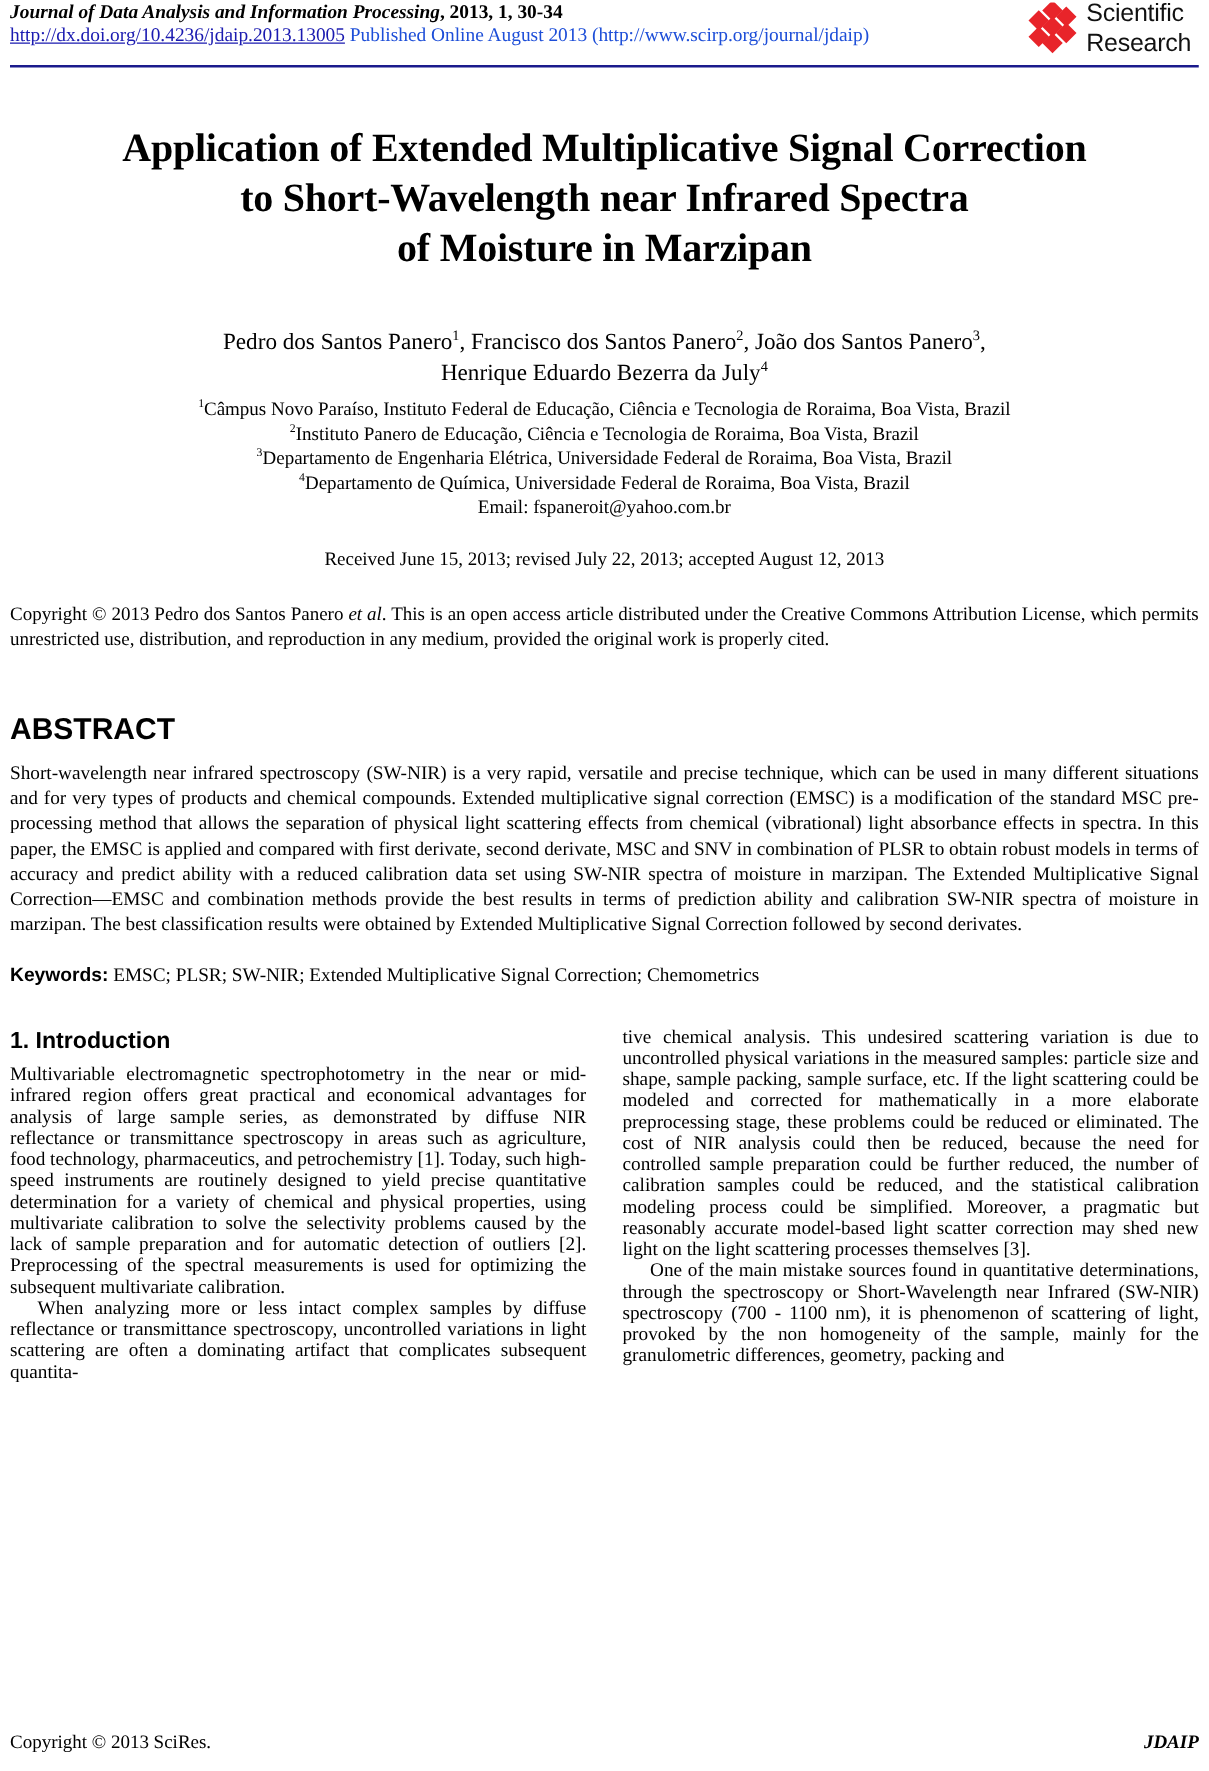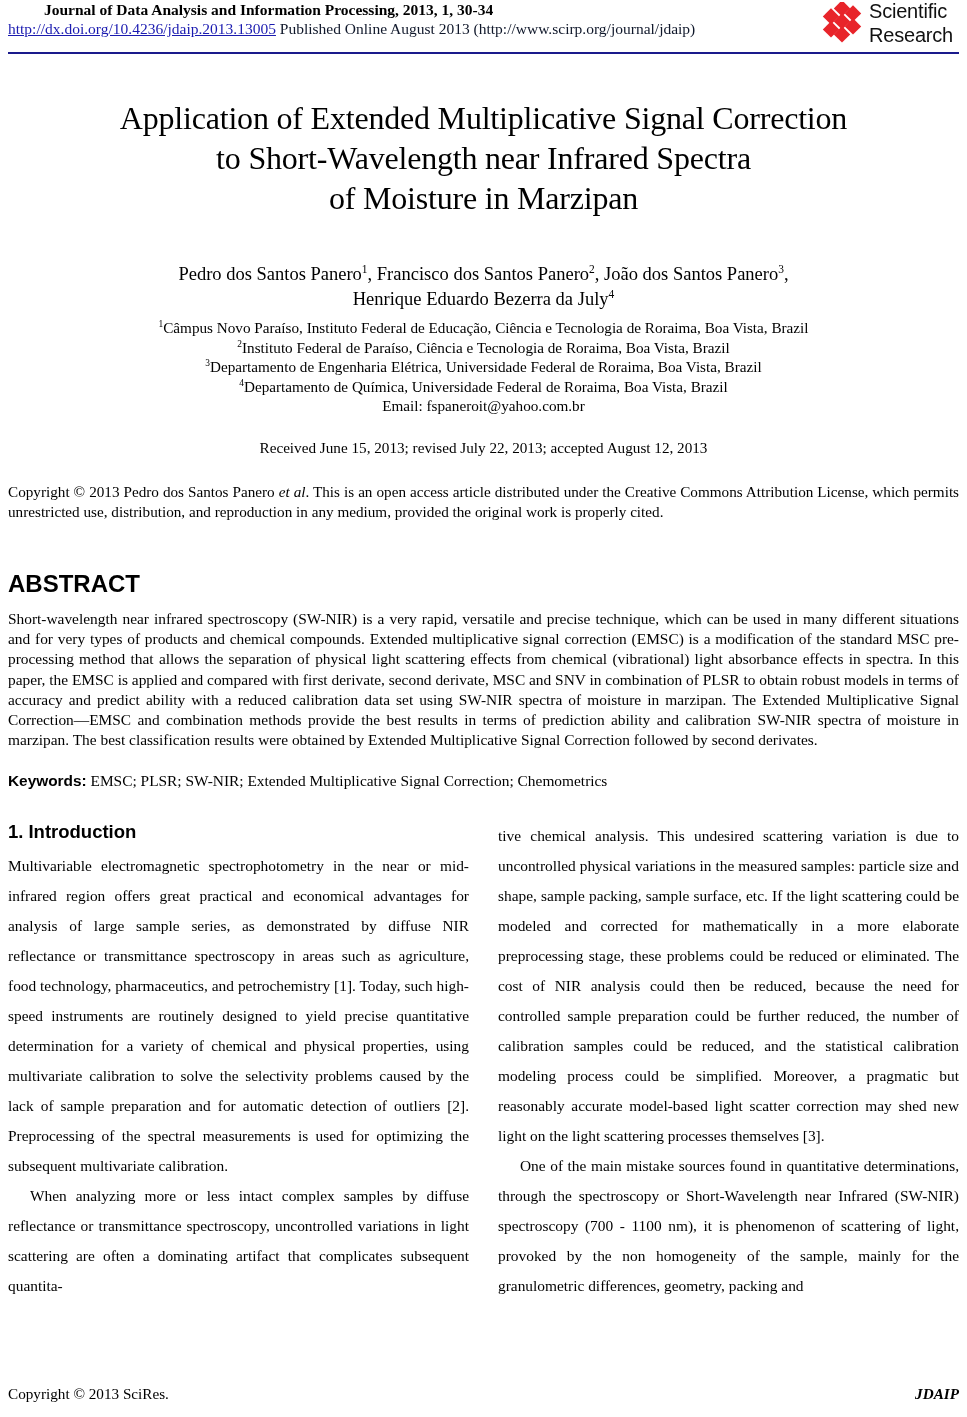--- a/index.html
+++ b/index.html
@@ -33,37 +33,37 @@
     left: 0;
     top: 0;
     width: 840px;
   }
   .journal-line {
     font-size: 15.5px;
     line-height: 19px;
     white-space: nowrap;
   }
   .journal-name {
-    font-weight: bold;
-    margin-left: 36px;
+    font-style: italic;
+    font-weight: bold;
   }
   .journal-meta {
     font-weight: bold;
     font-style: normal;
   }
   .doi-line {
     font-size: 15.5px;
     line-height: 20px;
     white-space: nowrap;
   }
   .doi-link {
     color: #1a1ab0;
     text-decoration: underline;
   }
-  .pub-info { color: #0f172a; }
+  .pub-info { color: #1d4ed8; }
 
   .logo {
     position: absolute;
     right: 0;
     top: 0;
     width: 140px;
     height: 48px;
   }
   .logo-diamonds {
     position: absolute;
@@ -87,21 +87,21 @@
     border: 0;
     border-top: 2.5px solid #1a1a8c;
     margin: 2px 0 0 0;
     width: 100%;
   }
 
   
   .title {
     text-align: center;
     font-family: "Liberation Serif", "DejaVu Serif", serif;
-    font-weight: normal;
+    font-weight: bold;
     font-size: 32px;
     line-height: 40px;
     margin: 44px 40px 0 40px;
     letter-spacing: -0.2px;
   }
   .authors {
     text-align: center;
     font-weight: normal;
     font-size: 18.5px;
     line-height: 25px;
@@ -170,21 +170,21 @@
   .sec-head {
     font-family: "Liberation Sans", "DejaVu Sans", sans-serif;
     font-weight: bold;
     font-size: 18.5px;
     line-height: 22px;
     margin: 0 0 8px 0;
   }
   .sec-head .num { margin-right: 5px; }
   .body-par {
     font-size: 15.4px;
-    line-height: 30px;
+    line-height: 17px;
     text-align: justify;
     text-justify: inter-word;
     margin: 0;
     hyphens: none;
   }
   .body-par.indent { text-indent: 22px; }
 
   
   .footer {
     position: absolute;
@@ -247,21 +247,21 @@
     <div>
       <span>Pedro dos Santos Panero</span><sup>1</sup><span>, Francisco dos Santos Panero</span><sup>2</sup><span>, João dos Santos Panero</span><sup>3</sup><span>,</span>
     </div>
     <div>
       <span>Henrique Eduardo Bezerra da July</span><sup>4</sup>
     </div>
   </div>
 
   <div class="affils">
     <div class="affil-line"><sup>1</sup><span>Câmpus Novo Paraíso, Instituto Federal de Educação, Ciência e Tecnologia de Roraima, Boa Vista, Brazil</span></div>
-    <div class="affil-line"><sup>2</sup><span>Instituto Federal de Paraíso, Ciência e Tecnologia de Roraima, Boa Vista, Brazil</span></div>
+    <div class="affil-line"><sup>2</sup><span>Instituto Panero de Educação, Ciência e Tecnologia de Roraima, Boa Vista, Brazil</span></div>
     <div class="affil-line"><sup>3</sup><span>Departamento de Engenharia Elétrica, Universidade Federal de Roraima, Boa Vista, Brazil</span></div>
     <div class="affil-line"><sup>4</sup><span>Departamento de Química, Universidade Federal de Roraima, Boa Vista, Brazil</span></div>
     <div class="email-line">Email: fspaneroit@yahoo.com.br</div>
   </div>
 
   <div class="dates">Received June 15, 2013; revised July 22, 2013; accepted August 12, 2013</div>
 
   <div class="copyright-note"><span>Copyright © 2013 Pedro dos Santos Panero </span><i>et al</i><span>. This is an open access article distributed under the Creative Commons Attribution License, which permits unrestricted use, distribution, and reproduction in any medium, provided the original work is properly cited.</span></div>
 
   <div class="section-head-abs">ABSTRACT</div>

